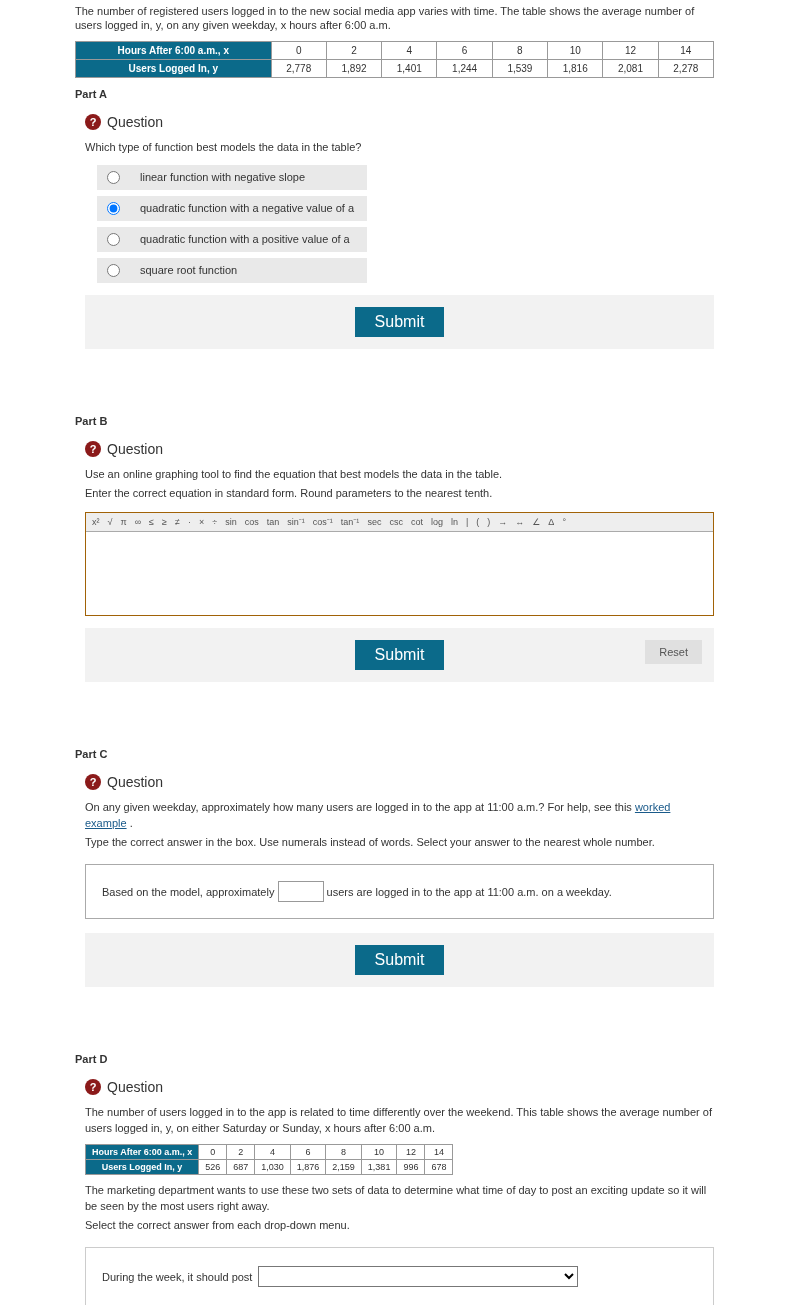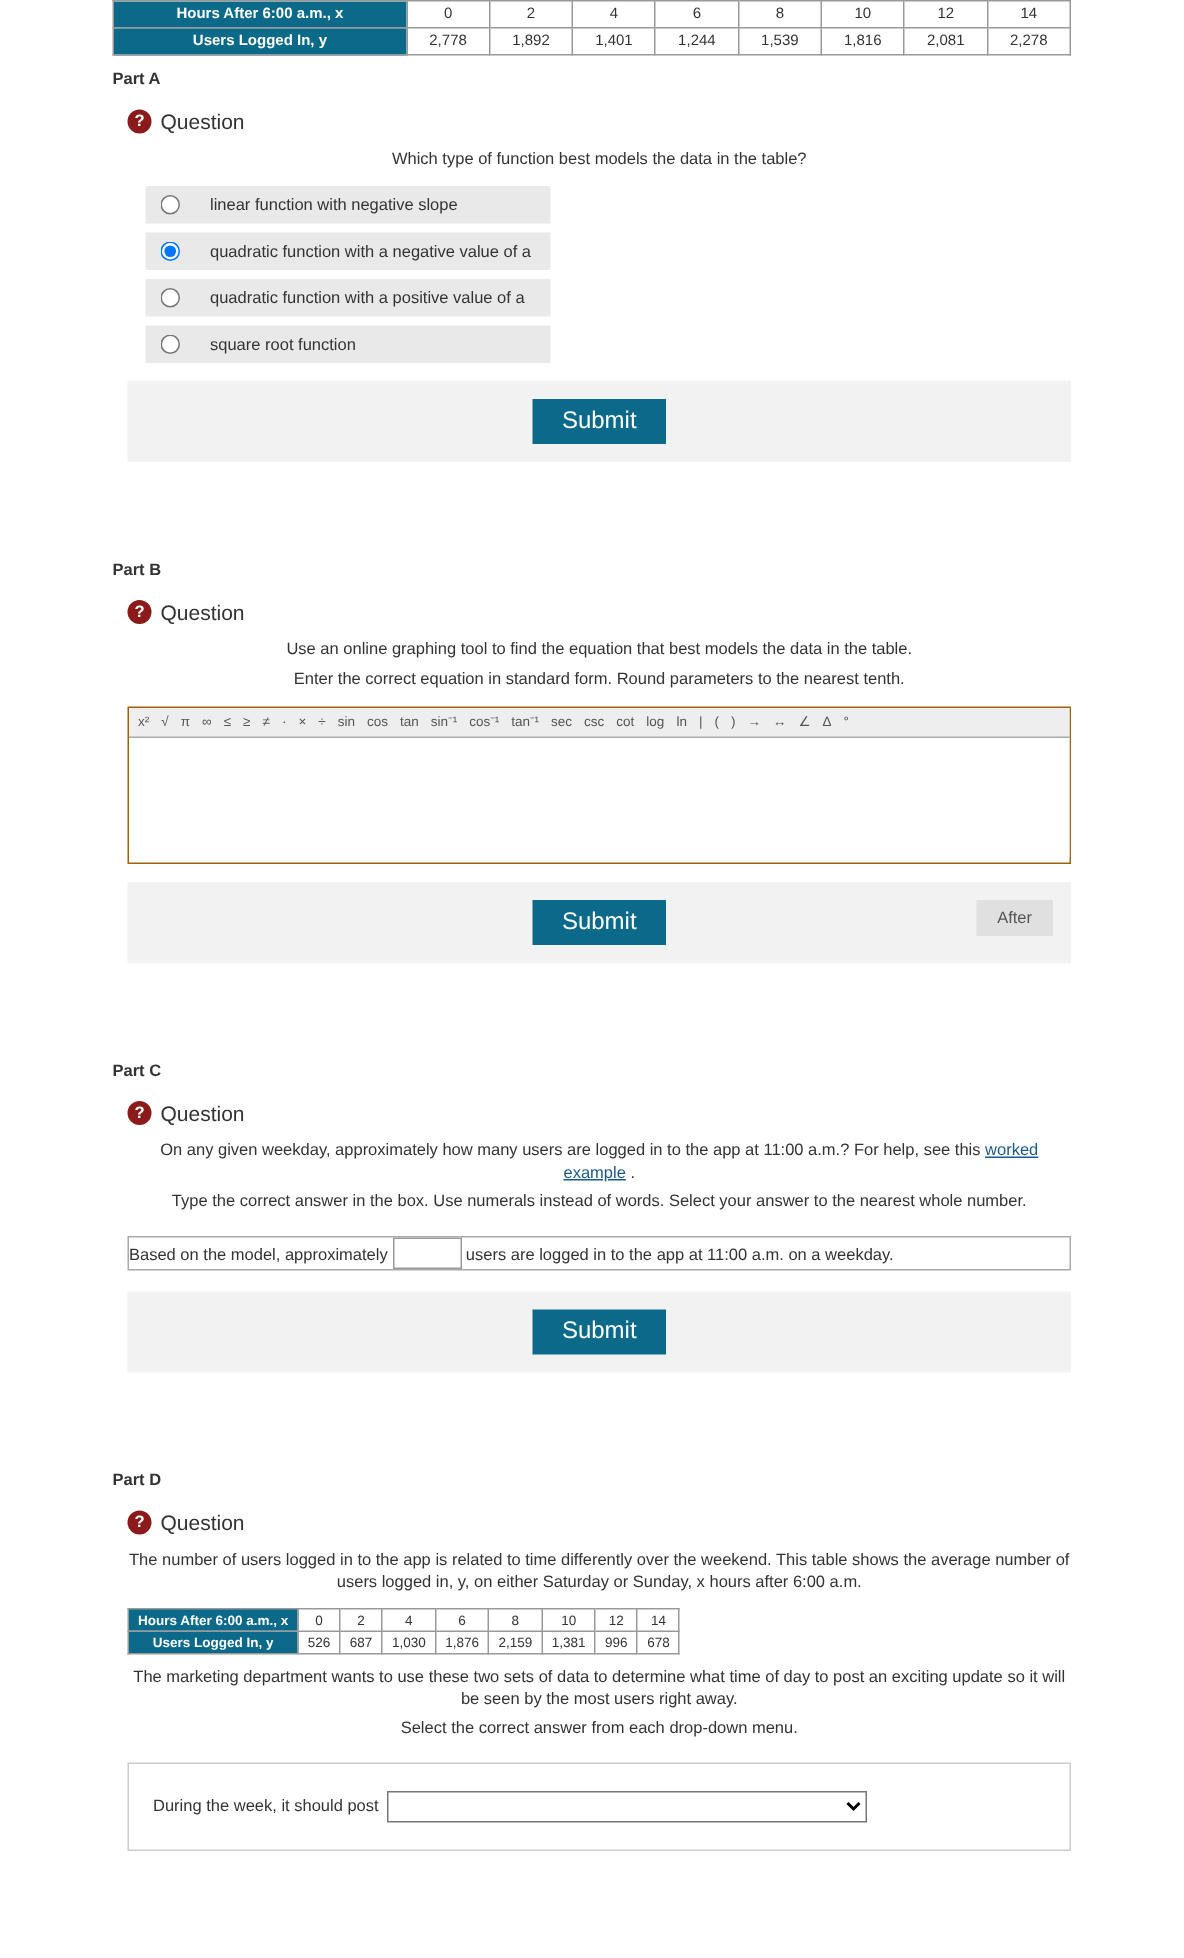--- a/index.html
+++ b/index.html
@@ -69,21 +69,20 @@
     justify-content: center;
   }
   .q-title {
     font-size: 14px;
     color: #333;
   }
   .q-text {
     font-size: 11px;
     margin: 4px 0;
     line-height: 1.4;
-    text-align: center;
   }
   .answer-options {
     margin: 10px 0 0 12px;
   }
   .option {
     background: #e9e9e9;
     padding: 6px 10px;
     margin-bottom: 6px;
     font-size: 11px;
     display: flex;
@@ -141,20 +140,21 @@
     height: 80px;
     border: none;
     padding: 6px;
     font-family: monospace;
     box-sizing: border-box;
     resize: none;
   }
   .fill-box {
     border: 1px solid #aaa;
     background: #fff;
+    padding: 16px;
     margin: 14px 0;
     font-size: 11px;
   }
   .fill-box input.blank {
     width: 40px;
     border: 1px solid #999;
     padding: 2px;
   }
   a.link { color: #1a5a8a; text-decoration: underline; }
   table.data2 {
@@ -192,20 +192,21 @@
     background: #fff;
     padding: 1px;
   }
   .spacer { height: 30px; }
 </style>
 </head>
 <body>
 
 <div class="page">
 
+  <div class="activity-desc">The number of registered users logged in to the new social media app varies with time. The table shows the average number of users logged in, y, on any given weekday, x hours after 6:00 a.m.</div>
 
   <table class="data">
     <tbody>
         <tr>
       <th>Hours After 6:00 a.m., x</th>
       <td>0</td>
       <td>2</td>
       <td>4</td>
       <td>6</td>
       <td>8</td>
@@ -300,21 +301,21 @@
           <span>↔</span>
         <span>∠</span>
           <span>Δ</span>
         <span>°</span>
       </div>
       <textarea class="eq-input" style=""></textarea>
     </div>
 
     <div class="button-bar">
       <button class="btn">Submit</button>
-      <button class="btn-reset">After</button>
+      <button class="btn-reset">Reset</button>
     </div>
   </div>
 
   <div class="spacer"></div>
 
   <div class="part-label">Part C</div>
   <div class="question-block">
     <div class="question-header">
       <div class="q-icon">?</div>
       <div class="q-title">Question</div>

